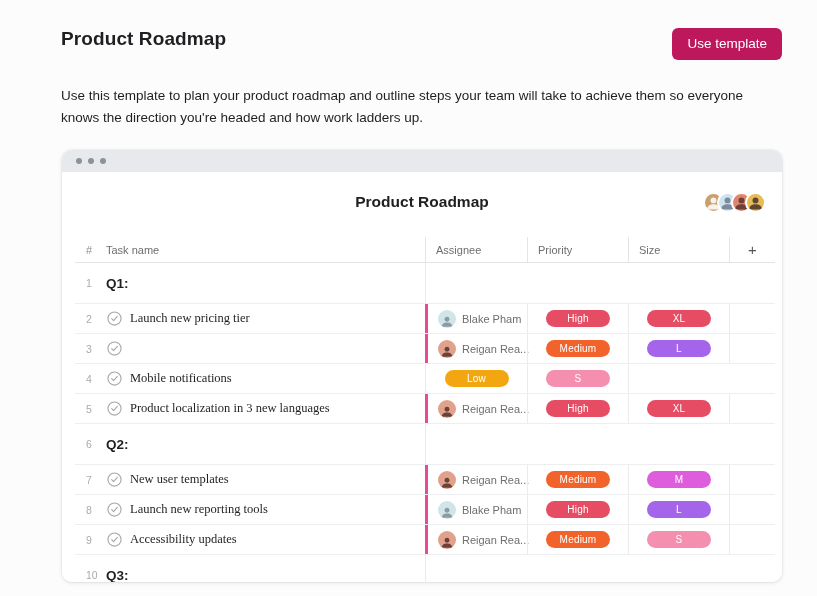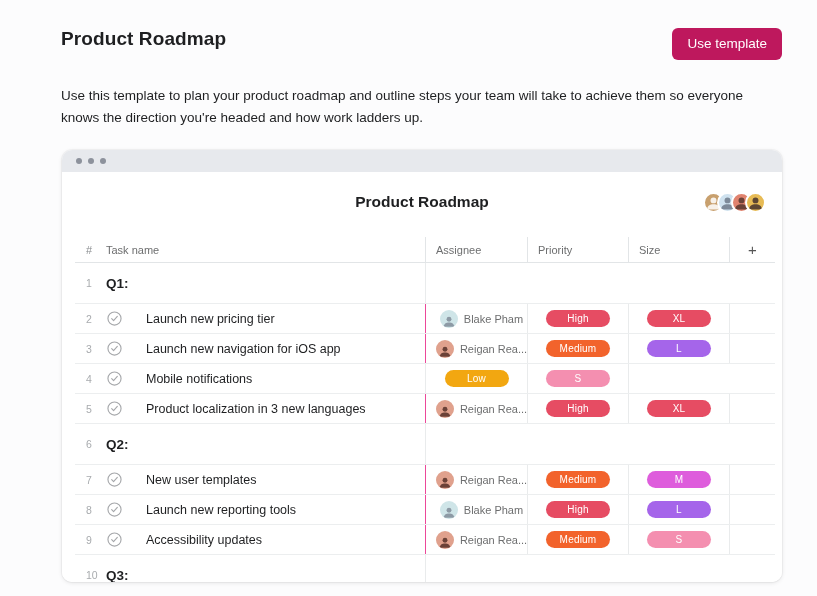--- a/index.html
+++ b/index.html
@@ -49,40 +49,40 @@
   .thead .hash { width:12px; color:#8a8d90; }
   .thead .taskname-h { margin-left:8px; }
   .bordered { border-left:1px solid #e9ebec; padding-left:10px; }
   .thead .bordered { border-left:1px solid #e2e5e7; }
   .plus-cell { justify-content:center !important; padding-left:0 !important; color:#555; font-size:15px; cursor:pointer; }
 
   .task-row { height:30px; border-bottom:1px solid #eceeef; font-size:12.5px; }
   .task-row .cell { height:100%; display:flex; align-items:center; }
   .row-num { width:12px; font-size:10.5px; color:#a8abae; }
   .check-icon { margin-left:9px; display:flex; align-items:center; cursor:pointer; }
-  .task-label { margin-left:24px; color:#1e1f21; }
+  .task-label { margin-left:8px; color:#1e1f21;font-family:Liberation Serif, serif; }
 
   .section-row { height:41px; border-bottom:1px solid #eceeef; }
   .section-row .cell { height:100%; display:flex; align-items:center; }
   .section-label { margin-left:8px; font-size:13.5px; font-weight:700; }
   .section-rest { border-left:1px solid #e9ebec; height:100%; grid-column:2 / 6; }
 
   .assignee-avatar {
     width:18px; height:18px; border-radius:50%; flex:0 0 auto;
     display:flex; align-items:flex-end; justify-content:center; overflow:hidden;
   }
   .assignee-name { margin-left:6px; font-size:11px; color:#6d6e6f; white-space:nowrap; }
 
   .pill {
     width:64px; height:17px; border-radius:9px; color:#fff;
     font-size:10px; font-weight:400; display:flex; align-items:center; justify-content:center;
     letter-spacing:.2px; cursor:pointer;
   }
   .cell.pill-col { border-left:1px solid #e9ebec; height:100%; display:flex; align-items:center; justify-content:center; }
-  .cell.name-col { border-left:1px solid #ec4899; height:100%; padding-left:10px;justify-content:center; }
+  .cell.name-col { border-left:3px solid #ec4899; height:100%; padding-left:10px; }
   .cell.empty-col { border-left:1px solid #e9ebec; height:100%; }
 </style>
 </head>
 <body>
 
 <div class="page-header">
   <div class="page-title">Product Roadmap</div>
   <button class="use-template-btn">Use template</button>
 </div>
 <div class="page-desc">Use this template to plan your product roadmap and outline steps your team will take to achieve them so everyone knows the direction you're headed and how work ladders up.</div>
@@ -176,21 +176,20 @@
 
       <div class="trow task-row">
         <div class="cell cell-first">
           <span class="row-num">3</span>
           <span class="check-icon">
             <svg width="15" height="15" viewBox="0 0 16 16">
                 <circle cx="8" cy="8" r="7" fill="none" stroke="#a5a7aa" stroke-width="1.2"></circle>
                 <path d="M5 8.2l2 2 4-4.4" fill="none" stroke="#a5a7aa" stroke-width="1.2" stroke-linecap="round" stroke-linejoin="round"></path>
               </svg>
           </span>
-          <span class="task-label">Launch new navigation for iOS app</span>
         </div>
         <div class="cell name-col">
           <span class="assignee-avatar" style="background: rgb(224, 161, 141);">
             <svg width="14" height="14" viewBox="0 0 24 24">
                 <circle cx="12" cy="9" r="4.2" fill="#6b4238"></circle>
                 <path d="M3 22c0-5 4-7.5 9-7.5s9 2.5 9 7.5z" fill="#6b4238"></path>
               </svg>
           </span>
           <span class="assignee-name">Reigan Rea...</span>
         </div>

